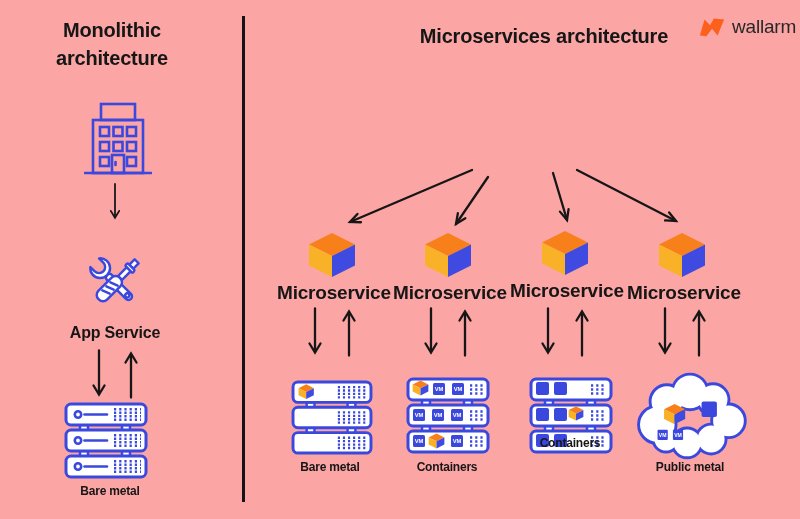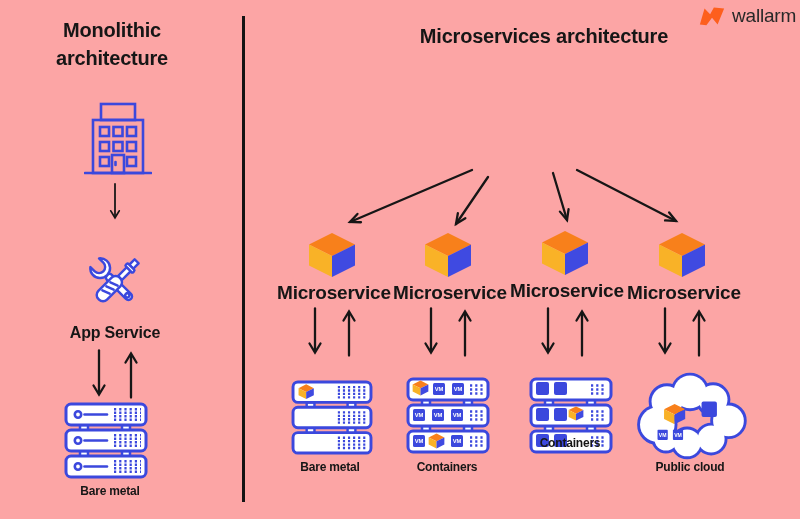--- a/index.html
+++ b/index.html
@@ -149,21 +149,21 @@
         <line x1="50" y1="69.8" x2="77" y2="69.8"></line>
     </g>
   </svg>
 
   <div class="abs lbl-md" style="left:20px;top:484px;width:180px;">Bare metal</div>
 
   <div class="abs divider" style="left:242px;top:16px;width:3px;height:486px;"></div>
 
   <div class="abs ttl" style="left:288px;top:22px;width:512px;">Microservices architecture</div>
 
-  <div class="abs logo" style="left:698px;top:4px;">
+  <div class="abs logo" style="left:698px;top:15px;">
     <svg width="28" height="24" viewBox="0 0 30 24">
       <path d="M2 21 L7 4 L13 10 L17 3 L28 4 L21 21 L15 14 L9 22 Z" fill="var(--logo-orange)"></path>
     </svg>
     <span class="logo-text">wallarm</span>
   </div>
 
   <svg class="abs" style="left:280px;top:152px" width="440" height="78" viewBox="0 0 440 78">
     <g class="ink">
       <line x1="192" y1="18" x2="70" y2="70"></line>
       <g transform="translate(70,70) rotate(157)">
@@ -347,15 +347,15 @@
     </g>
     <use href="#cube" x="38" y="40" width="24" height="22"></use>
     <use href="#vm" x="32" y="67" width="11" height="11"></use>
     <use href="#vm" x="48" y="67" width="11" height="11"></use>
     <rect class="fb" x="78" y="38" width="16" height="16" rx="2"></rect>
   </svg>
 
   <div class="abs lbl-md" style="left:265px;top:460px;width:130px;">Bare metal</div>
   <div class="abs lbl-md" style="left:382px;top:460px;width:130px;">Containers</div>
   <div class="abs lbl-md" style="left:505px;top:436px;width:130px;">Containers</div>
-  <div class="abs lbl-md" style="left:625px;top:460px;width:130px;">Public cloud</div>
+  <div class="abs lbl-md" style="left:625px;top:460px;width:130px;">Public metal</div>
 
 </div>
 
 </body></html>

